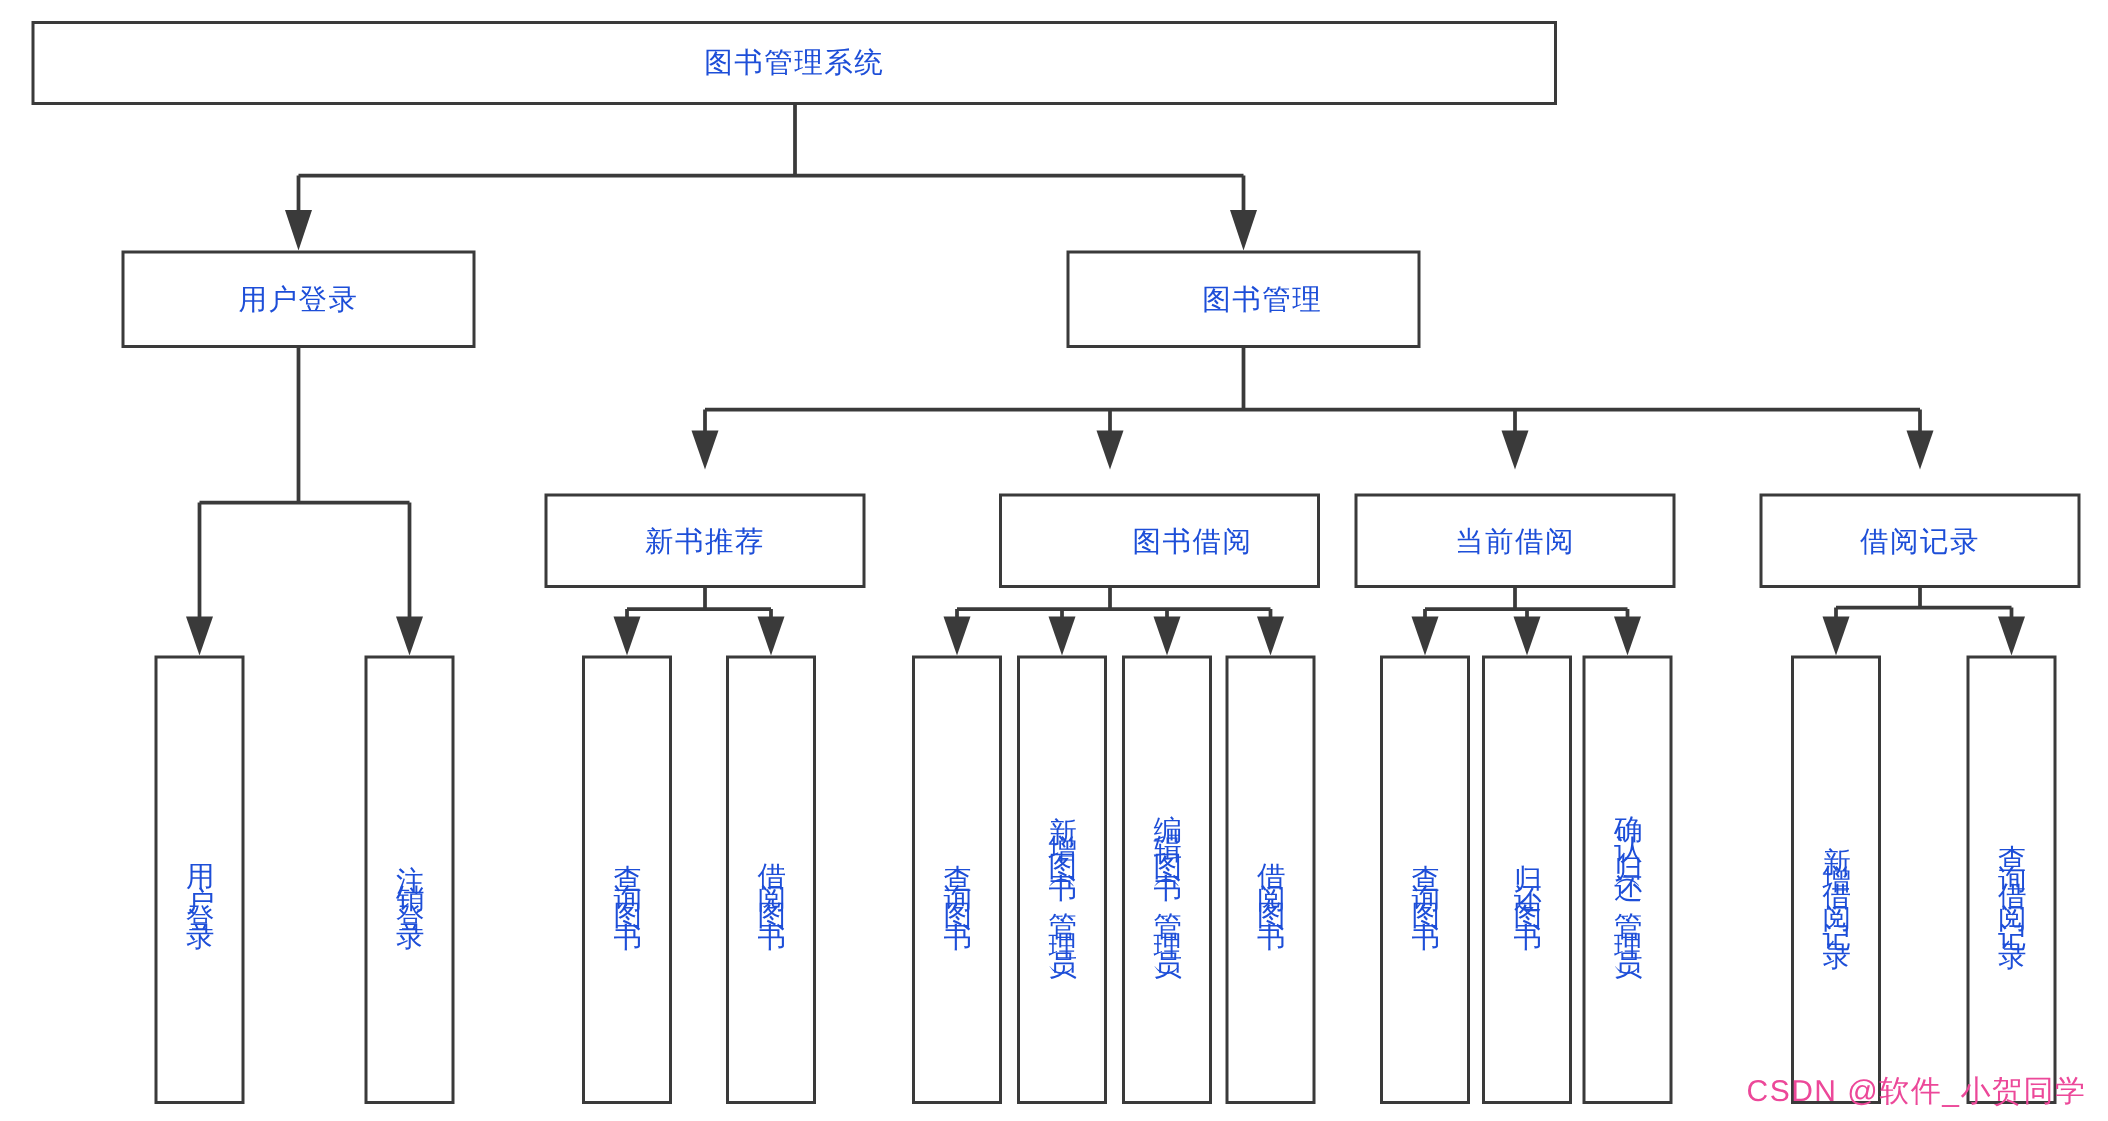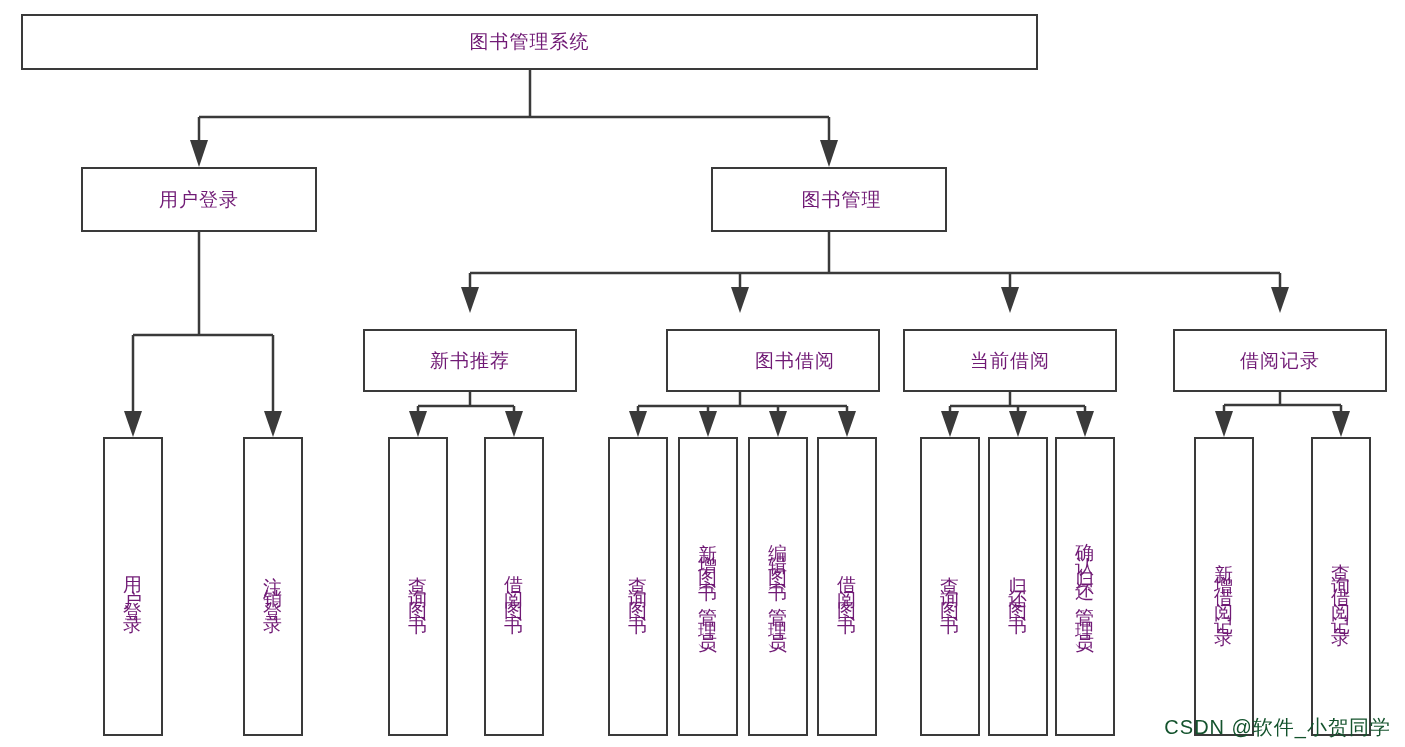--- a/index.html
+++ b/index.html
@@ -3,21 +3,21 @@
 <meta charset="utf-8">
 <style>
   html,body{margin:0;padding:0;background:#fff;}
   .canvas{
     position:relative;width:1405px;height:747px;background:#ffffff;
     font-family:"Liberation Sans","DejaVu Sans",sans-serif;overflow:hidden;
   }
   svg.connectors{position:absolute;left:0;top:0;z-index:1;}
   .node{
     position:absolute;box-sizing:border-box;background:#ffffff;
-    border:2.5px solid #3a3a3a;color:#701a75;z-index:2;
+    border:2.5px solid #3a3a3a;color:#1d4ed8;z-index:2;
     display:flex;align-items:center;justify-content:center;
     font-size:19px;letter-spacing:1px;
   }
   .node.root  {left:21px;  top:14px;  width:1017px;height:56px;}
   .node.lvl2a {left:81px;  top:167px; width:236px; height:65px;}
   .node.lvl2b {left:711px; top:167px; width:236px; height:65px;padding-left:25px;}
   .node.lvl3  {top:313px;  height:63px; width:214px;margin-top:16px;}
   .node.l3-1{left:363px;} .node.l3-2{left:666px;padding-left:44px;} .node.l3-3{left:903px;} .node.l3-4{left:1173px;}
   .node.leaf{
     top:437px;width:60px;height:299px;
@@ -27,21 +27,21 @@
     font-size:19px;line-height:1;letter-spacing:13px;
     white-space:nowrap;
   }
   .leaf.x1{left:103px;}  .leaf.x2{left:243px;}
   .leaf.x3{left:388px;}  .leaf.x4{left:484px;}
   .leaf.x5{left:608px;}  .leaf.x6{left:678px;}  .leaf.x7{left:748px;}  .leaf.x8{left:817px;}
   .leaf.x9{left:920px;}  .leaf.x10{left:988px;} .leaf.x11{left:1055px;}
   .leaf.x12{left:1194px;}.leaf.x13{left:1311px;}
   .watermark{
     position:absolute;right:14px;bottom:6px;z-index:3;
-    color:#14532d;font-size:20px;letter-spacing:1px;
+    color:#ec4899;font-size:20px;letter-spacing:1px;
   }
 </style>
 </head>
 <body>
 
 <div class="canvas">
 
   <svg class="connectors" width="1405" height="747" viewBox="0 0 1405 747" aria-hidden="true">
     <g stroke="#3a3a3a" stroke-width="2.5" fill="none">
 

